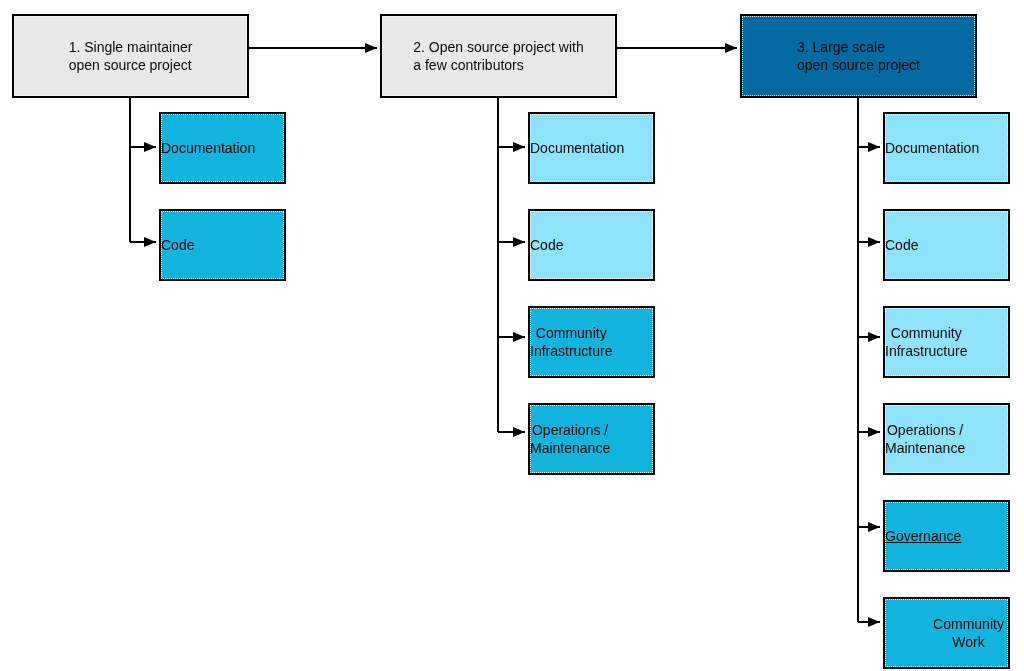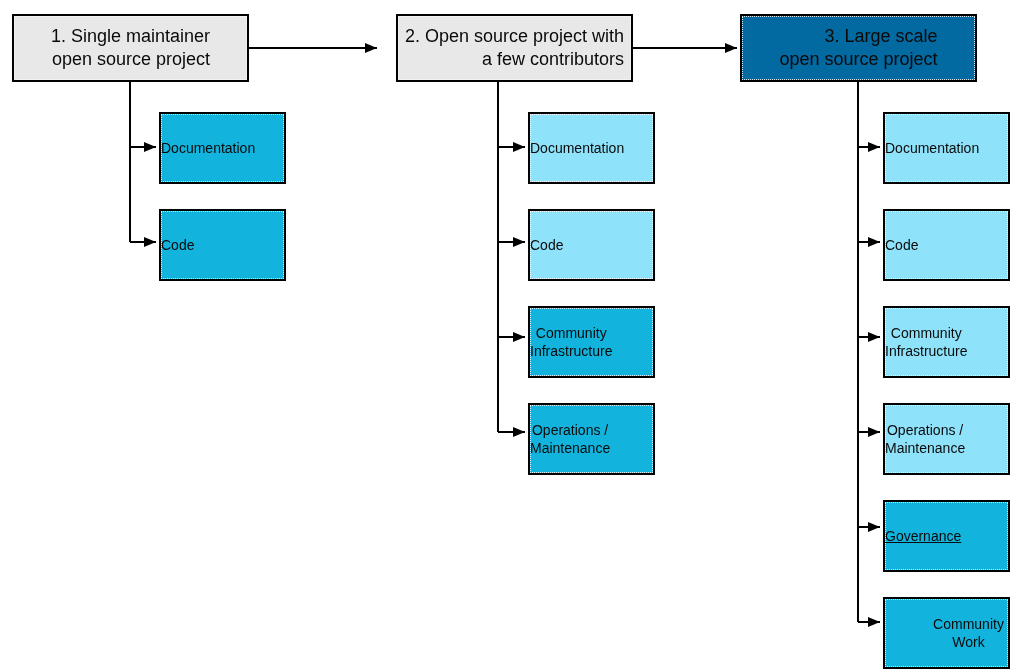--- a/index.html
+++ b/index.html
@@ -16,26 +16,26 @@
     overflow:hidden;
   }
   svg.connectors{
     position:absolute;left:0;top:0;width:1024px;height:671px;
   }
   svg.connectors line{stroke:var(--line);stroke-width:2;}
   svg.connectors marker path{fill:var(--line);}
   .stage{
     position:absolute;
     top:14px;
-    width:237px;height:68px;
+    width:237px;height:84px;
     border:2px solid var(--line);
     box-sizing:border-box;
     display:flex;align-items:center;justify-content:center;
-    text-align:right;
-    font-size:18px;line-height:1.3;
+    text-align:left;
+    font-size:14px;line-height:1.3;
     white-space:pre-line;
   }
   .stage::after, .node::after{
     content:"";
     position:absolute;inset:0px;
     border:1px dotted rgba(255,255,255,0.85);
     pointer-events:none;
   }
   .col{
     position:absolute;
@@ -95,21 +95,21 @@
       <line x1="858" y1="242" x2="880" y2="242" marker-end="url(#arrow)"></line>
       <line x1="858" y1="337" x2="880" y2="337" marker-end="url(#arrow)"></line>
       <line x1="858" y1="432" x2="880" y2="432" marker-end="url(#arrow)"></line>
       <line x1="858" y1="527" x2="880" y2="527" marker-end="url(#arrow)"></line>
       <line x1="858" y1="622" x2="880" y2="622" marker-end="url(#arrow)"></line>
     </g>
   </svg>
 
   <div class="stage" style="left: 12px; background: rgb(232, 232, 232);">1. Single maintainer
 open source project</div>
-  <div class="stage" style="left: 380px; background: rgb(232, 232, 232); margin-left: 16px;">2. Open source project with
+  <div class="stage" style="left: 380px; background: rgb(232, 232, 232);">2. Open source project with
 a few contributors</div>
   <div class="stage" style="left: 740px; background: #0369a1;">3. Large scale
 open source project</div>
 
   <div class="col" style="left:159px">
       <div class="node" style="background: rgb(18, 180, 221);"><span>Documentation</span></div>
       <div class="node" style="background: rgb(18, 180, 221);"><span>Code</span></div>
     </div>
   <div class="col" style="left:528px">
       <div class="node" style="background: rgb(142, 227, 251);"><span>Documentation</span></div>

